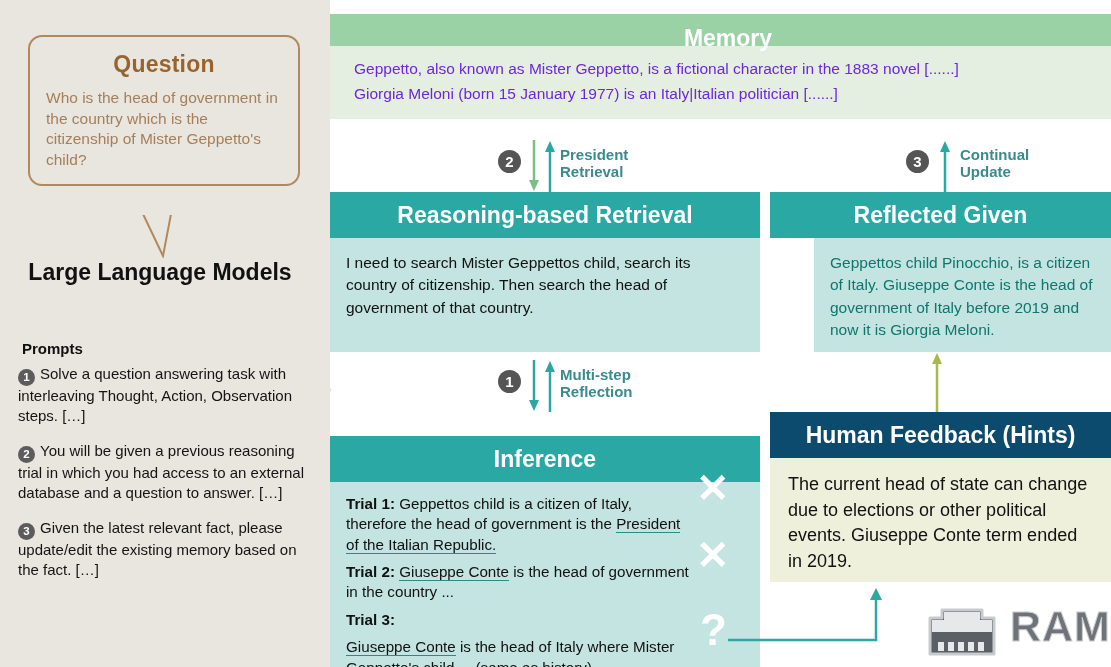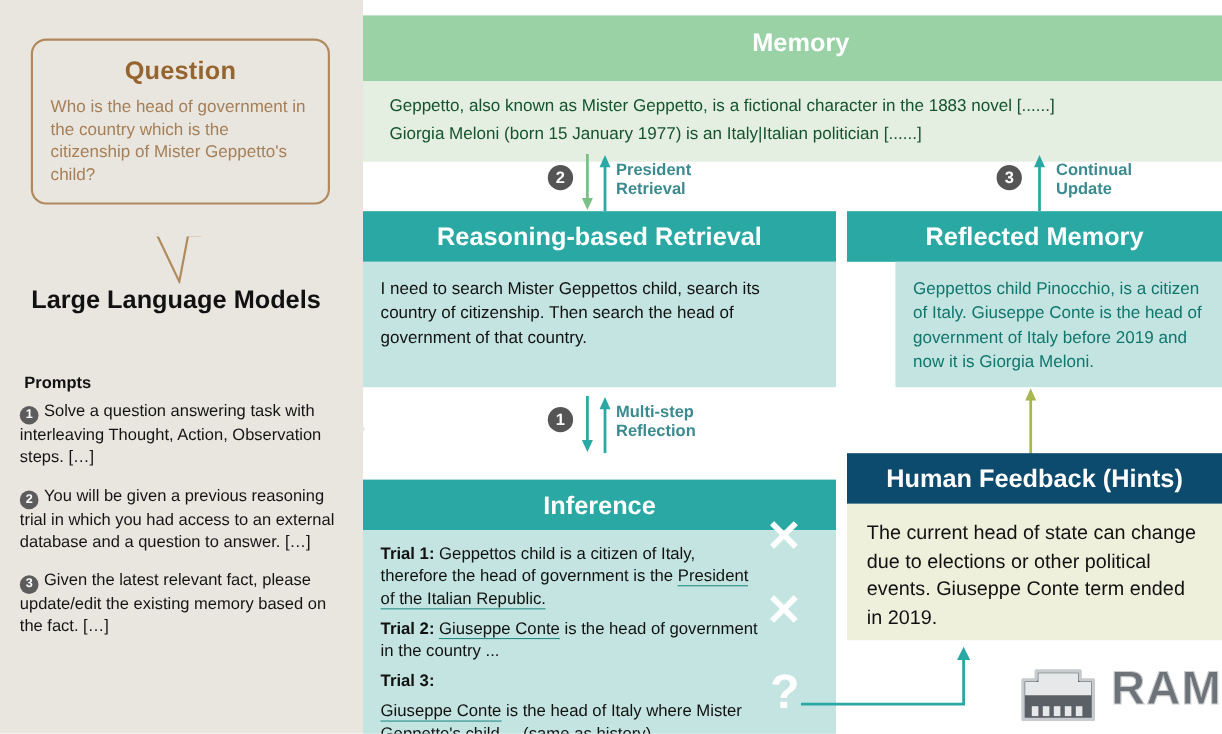--- a/index.html
+++ b/index.html
@@ -72,23 +72,23 @@
   .card-head{
     text-align:center;color:#ffffff;font-weight:bold;
     box-sizing:border-box;
   }
   .card-body{
     box-sizing:border-box;
   }
 
   
   #memory-card{left:330px;top:14px;width:781px;height:121px;}
-  #memory-card .card-head{background:#9ad2a6;height:60px;line-height:48px;font-size:23px;padding-left:15px;}
+  #memory-card .card-head{background:#9ad2a6;height:32px;line-height:48px;font-size:23px;padding-left:15px;}
   #memory-card .card-body{background:#e4efe2;height:73px;padding:10px 24px 0 24px;
-    font-size:15.5px;color:#14532d;line-height:1.62;}
+    font-size:15.5px;color:#6d28d9;line-height:1.62;}
 
   
   #reason-card{left:330px;top:192px;width:430px;height:160px;}
   #reason-card .card-head{background:#2aa8a3;height:46px;line-height:46px;font-size:23px;}
   #reason-card .card-body{background:#c3e4e0;height:114px;padding:14px 16px 0 16px;
     font-size:15.5px;color:#111;line-height:1.45;}
 
   
   #reflect-card{left:770px;top:192px;width:341px;height:160px;}
   #reflect-card .card-head{background:#2aa8a3;height:46px;line-height:46px;font-size:23px;}
@@ -201,21 +201,21 @@
       <div>Update</div>
     </div>
   </div>
 
   <div class="card" id="reason-card">
     <div class="card-head">Reasoning-based Retrieval</div>
     <div class="card-body">I need to search Mister Geppettos child, search its country of citizenship. Then search the head of government of that country.</div>
   </div>
 
   <div class="card" id="reflect-card">
-    <div class="card-head">Reflected Memory</div>
+    <div class="card-head">Reflected Given</div>
     <div class="card-body">Geppettos child Pinocchio, is a citizen of Italy. Giuseppe Conte is the head of government of Italy before 2019 and now it is Giorgia Meloni.</div>
   </div>
 
   <div class="arrow-group" style="left:498px;top:360px;">
     <div class="step-badge" style="left:0px;top:10px;">1</div>
     <svg width="40" height="52" style="position:absolute;left:28px;top:0px;">
       <line x1="8" y1="0" x2="8" y2="42" stroke="#2aa8a3" stroke-width="2.5"></line>
       <polygon points="8,51 3,40 13,40" fill="#2aa8a3"></polygon>
       <line x1="24" y1="52" x2="24" y2="10" stroke="#2aa8a3" stroke-width="2.5"></line>
       <polygon points="24,1 19,12 29,12" fill="#2aa8a3"></polygon>

